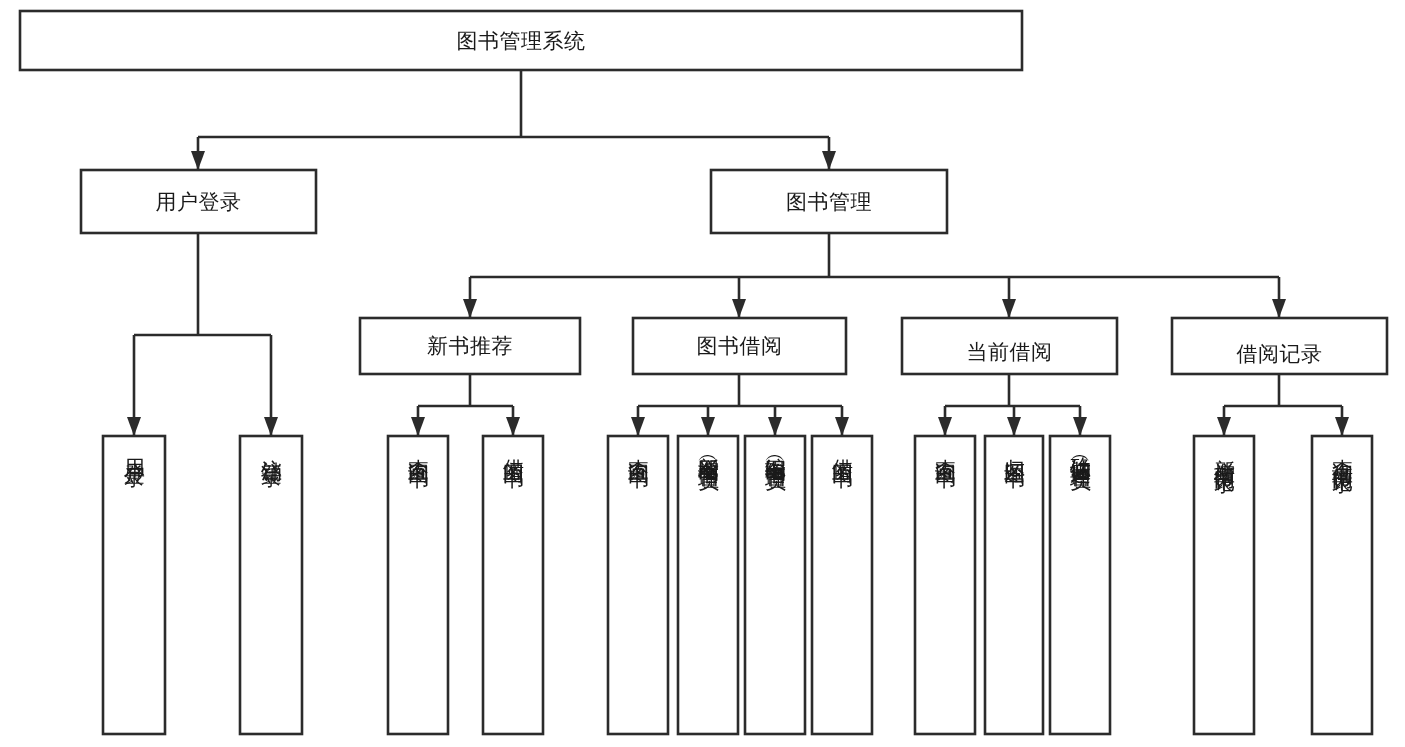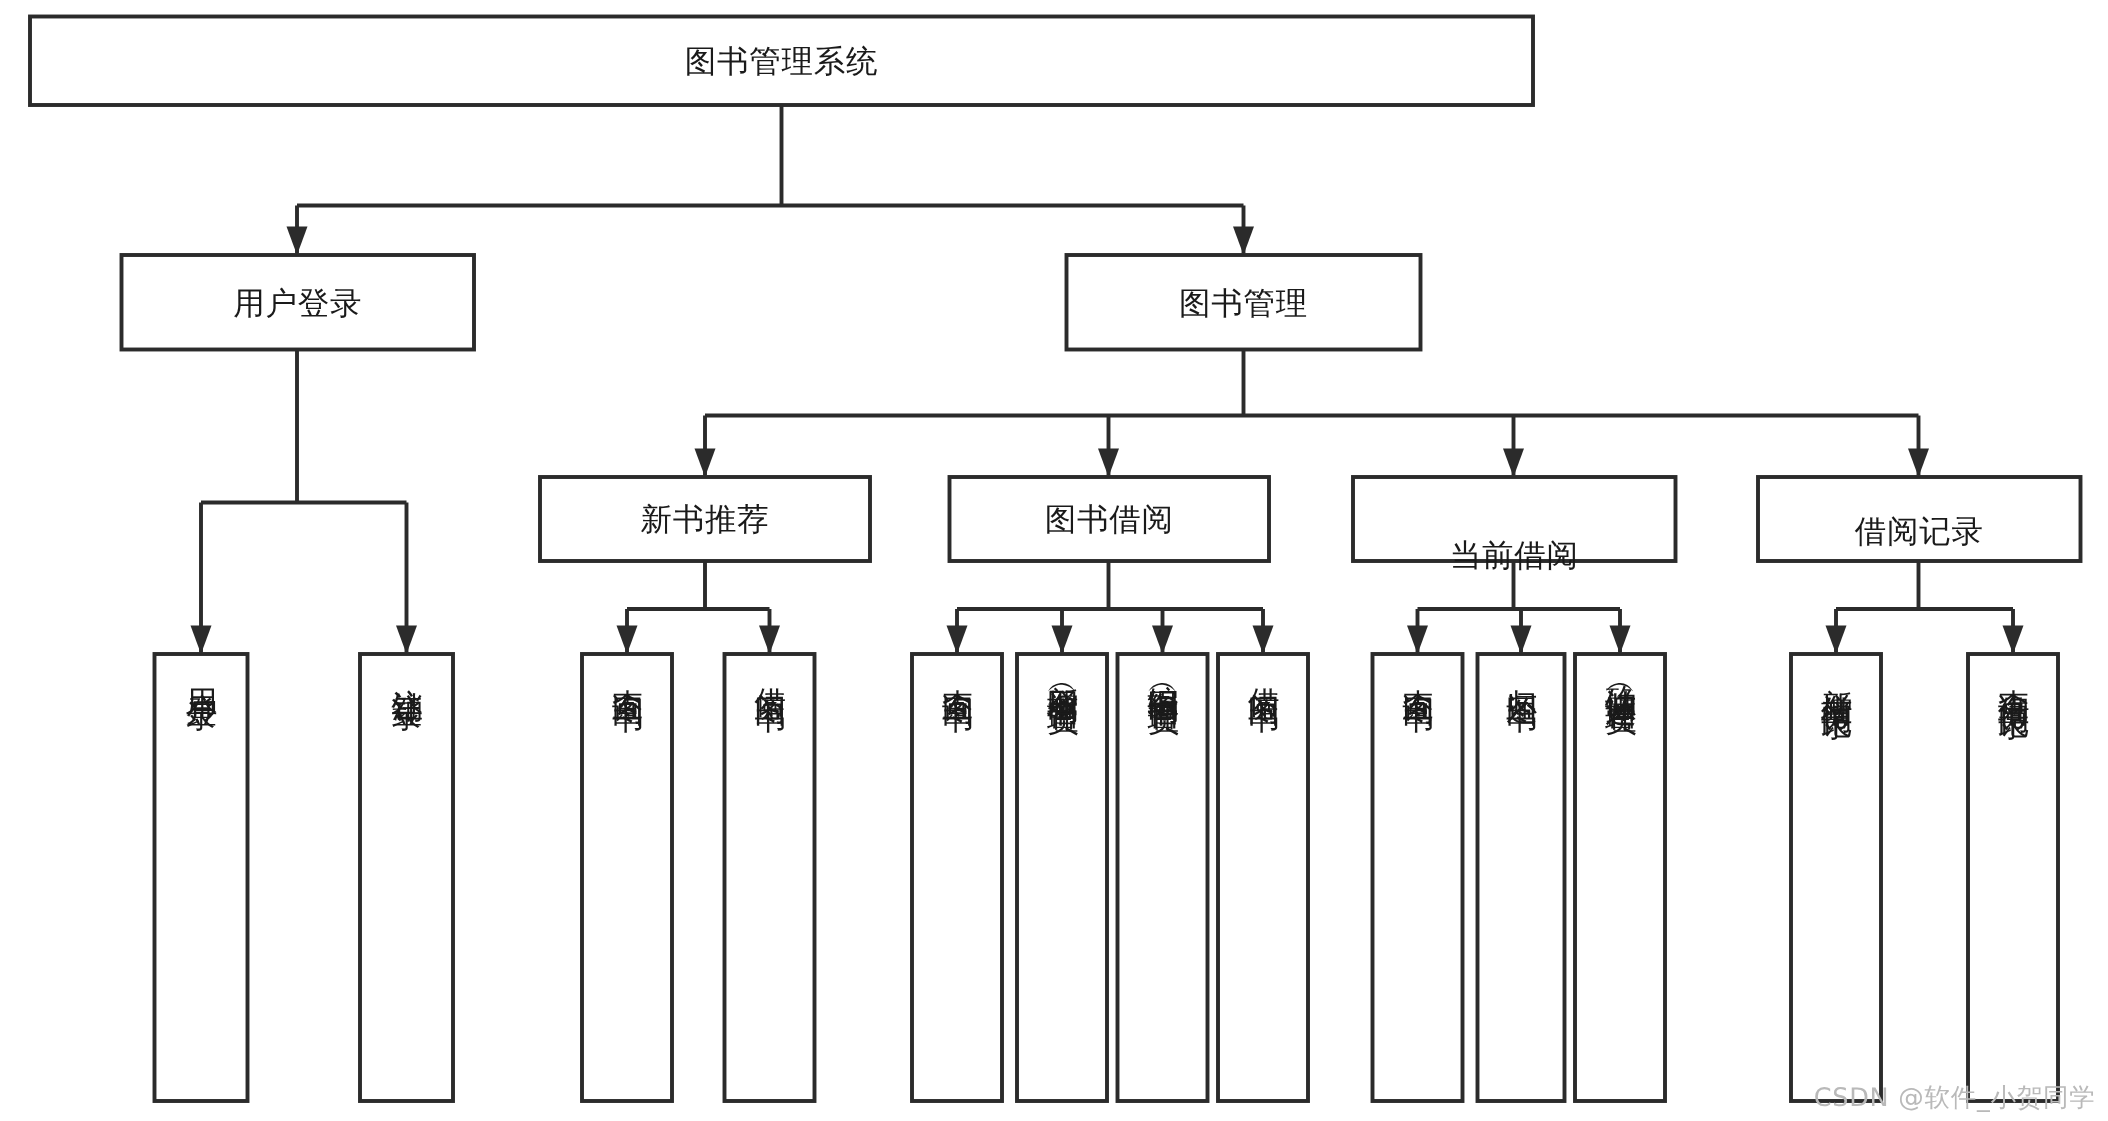--- a/index.html
+++ b/index.html
@@ -167,32 +167,31 @@
       </g>
 
   </svg>
 
   <div id="label-layer">
       <div class="node-label horizontal" style="left: 20px; top: 11px; width: 1002px; height: 59px;">图书管理系统</div>
       <div class="node-label horizontal" style="left: 81px; top: 170px; width: 235px; height: 63px;">用户登录</div>
       <div class="node-label horizontal" style="left: 711px; top: 170px; width: 236px; height: 64px;">图书管理</div>
       <div class="node-label horizontal" style="left: 360px; top: 318px; width: 220px; height: 56px;">新书推荐</div>
       <div class="node-label horizontal" style="left: 633px; top: 318px; width: 213px; height: 56px; border-radius: 27px;">图书借阅</div>
-      <div class="node-label horizontal" style="left: 902px; top: 336px; width: 215px; height: 68px;">当前借阅</div>
+      <div class="node-label horizontal" style="left: 902px; top: 318px; width: 215px; height: 68px;">当前借阅</div>
       <div class="node-label horizontal" style="left: 1172px; top: 318px; width: 215px; height: 72px;">借阅记录</div>
       <div class="node-label vertical" style="left: 103px; top: 436px; width: 62px; height: 298px;">用户登录</div>
       <div class="node-label vertical" style="left: 240px; top: 436px; width: 62px; height: 298px;">注销登录</div>
       <div class="node-label vertical" style="left: 388px; top: 436px; width: 60px; height: 298px;">查询图书</div>
       <div class="node-label vertical" style="left: 483px; top: 436px; width: 60px; height: 298px;">借阅图书</div>
       <div class="node-label vertical" style="left: 608px; top: 436px; width: 60px; height: 298px;">查询图书</div>
       <div class="node-label vertical tall" style="left: 678px; top: 436px; width: 60px; height: 298px;">新增图书（管理员）</div>
       <div class="node-label vertical tall" style="left: 745px; top: 436px; width: 60px; height: 298px;">编辑图书（管理员）</div>
       <div class="node-label vertical" style="left: 812px; top: 436px; width: 60px; height: 298px;">借阅图书</div>
       <div class="node-label vertical" style="left: 915px; top: 436px; width: 60px; height: 298px;">查询图书</div>
       <div class="node-label vertical" style="left: 985px; top: 436px; width: 58px; height: 298px;">归还图书</div>
       <div class="node-label vertical tall" style="left: 1050px; top: 436px; width: 60px; height: 298px;">确认归还（管理员）</div>
       <div class="node-label vertical" style="left: 1194px; top: 436px; width: 60px; height: 298px;">新增借阅记录</div>
       <div class="node-label vertical" style="left: 1312px; top: 436px; width: 60px; height: 298px;">查询借阅记录</div>
     </div>
 
-  <div class="watermark">CSDN @软件_小贺同学</div>
 
 </div>
 
 </body></html>

